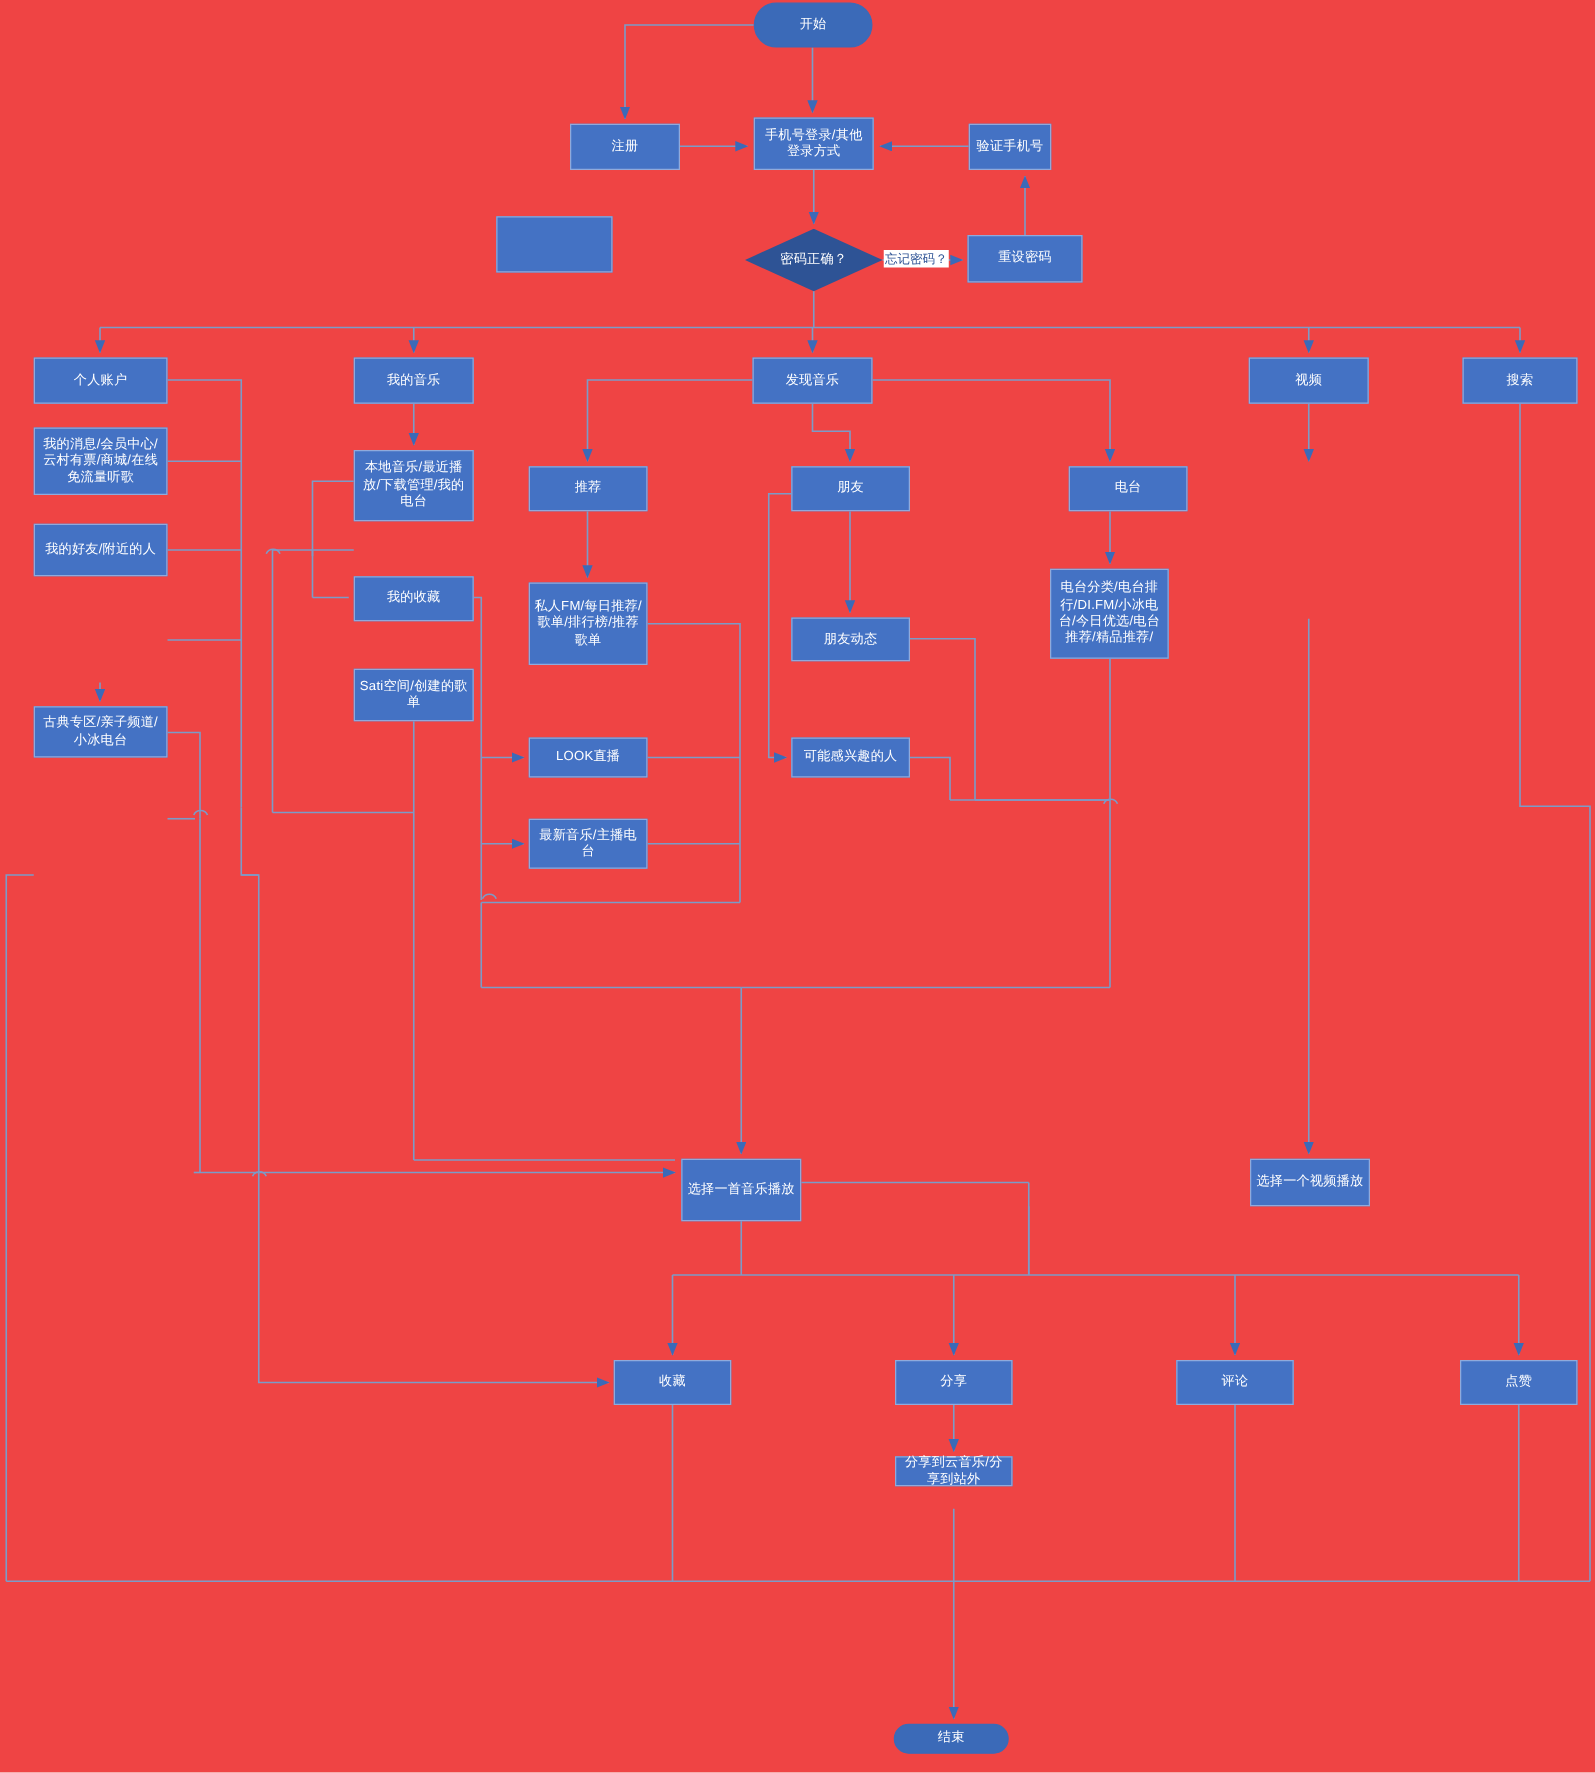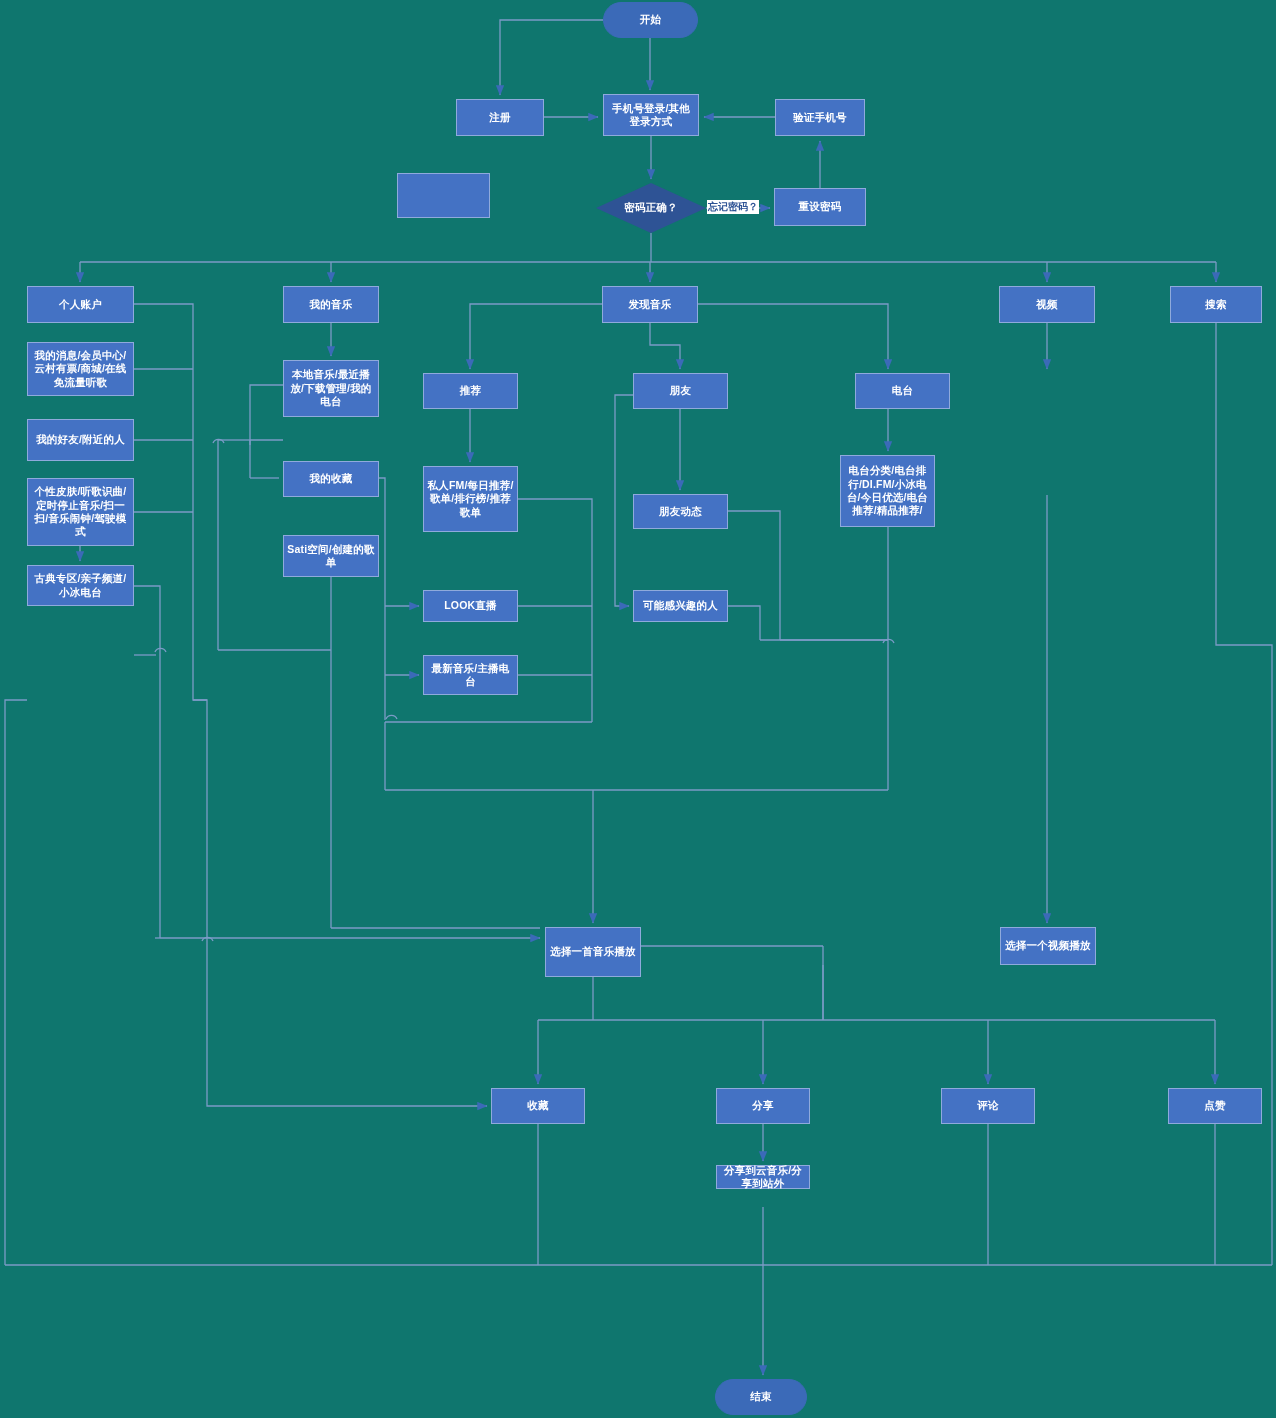--- a/index.html
+++ b/index.html
@@ -1,17 +1,17 @@
 <!DOCTYPE html>
 <html><head>
 <meta charset="utf-8">
 <style>
   html,body{margin:0;padding:0;background:#ffffff;}
   body{font-family:"Liberation Sans","DejaVu Sans",sans-serif;}
-  #canvas{position:relative;width:1276px;height:1418px;background:#0f766e;overflow:hidden;font-weight:bold;}
+  #canvas{position:relative;width:1276px;height:1418px;background:#ef4444;overflow:hidden;}
   svg.edges{position:absolute;left:0;top:0;width:1276px;height:1418px;pointer-events:none;}
   .node{
     position:absolute;
     background:#4472C4;
     border:1px solid #8FAADC;
     color:#ffffff;
     display:flex;
     align-items:center;
     justify-content:center;
     text-align:center;
@@ -168,21 +168,21 @@
 
     </g>
   </svg>
 
   <div class="node term" style="left:603px;top:2px;width:95px;height:36px;">开始</div>
 
   <div class="node" style="left:456px;top:99px;width:88px;height:37px;">注册</div>
 
   <div class="node" style="left:603px;top:94px;width:96px;height:42px;">手机号登录/其他登录方式</div>
 
-  <div class="node" style="left:775px;top:99px;width:90px;height:37px;">验证手机号</div>
+  <div class="node" style="left:775px;top:99px;width:66px;height:37px;">验证手机号</div>
 
   <div class="node blank" style="left:397px;top:173px;width:93px;height:45px;"></div>
 
   <div class="node diamond" style="left:596px;top:183px;width:110px;height:50px;">
     <div class="dshape"></div>
     <div class="dlabel">密码正确？</div>
   </div>
 
   <div class="node" style="left:774px;top:188px;width:92px;height:38px;">重设密码</div>
 
@@ -195,21 +195,20 @@
   <div class="node" style="left:602px;top:286px;width:96px;height:37px;">发现音乐</div>
 
   <div class="node" style="left:999px;top:286px;width:96px;height:37px;">视频</div>
 
   <div class="node" style="left:1170px;top:286px;width:92px;height:37px;">搜索</div>
 
   <div class="node" style="left:27px;top:342px;width:107px;height:54px;">我的消息/会员中心/云村有票/商城/在线免流量听歌</div>
 
   <div class="node" style="left:27px;top:419px;width:107px;height:42px;">我的好友/附近的人</div>
 
-  <div class="node" style="left:27px;top:478px;width:107px;height:68px;">个性皮肤/听歌识曲/定时停止音乐/扫一扫/音乐闹钟/驾驶模式</div>
 
   <div class="node" style="left:27px;top:565px;width:107px;height:41px;">古典专区/亲子频道/小冰电台</div>
 
 
   <div class="node" style="left:283px;top:360px;width:96px;height:57px;">本地音乐/最近播放/下载管理/我的电台</div>
 
   <div class="node" style="left:283px;top:461px;width:96px;height:36px;">我的收藏</div>
 
   <div class="node" style="left:283px;top:535px;width:96px;height:42px;">Sati空间/创建的歌单</div>
 
@@ -239,15 +238,15 @@
   <div class="node" style="left:491px;top:1088px;width:94px;height:36px;">收藏</div>
 
   <div class="node" style="left:716px;top:1088px;width:94px;height:36px;">分享</div>
 
   <div class="node" style="left:941px;top:1088px;width:94px;height:36px;">评论</div>
 
   <div class="node" style="left:1168px;top:1088px;width:94px;height:36px;">点赞</div>
 
   <div class="node" style="left:716px;top:1165px;width:94px;height:24px;">分享到云音乐/分享到站外</div>
 
-  <div class="node term" style="left:715px;top:1379px;width:92px;height:36px;">结束</div>
+  <div class="node term" style="left:715px;top:1379px;width:92px;height:24px;">结束</div>
 
 </div>
 
 </body></html>

